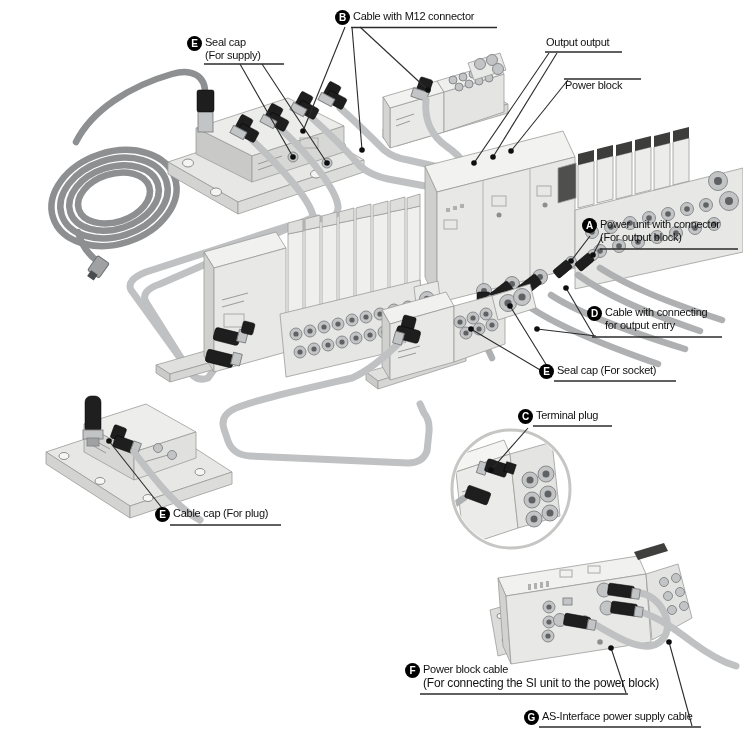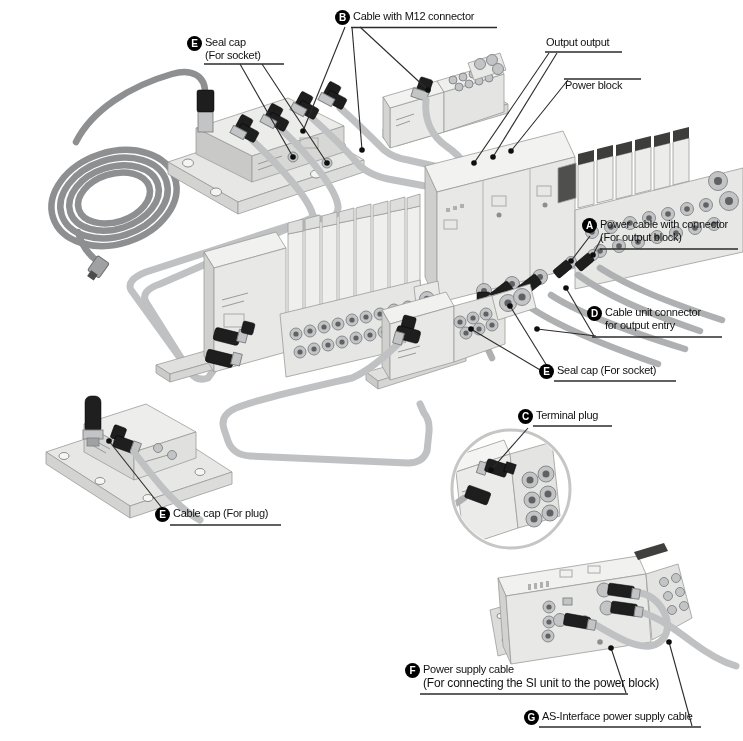--- a/index.html
+++ b/index.html
@@ -523,48 +523,48 @@
   <span class="badge">B</span>
   <div class="ctext">
         <div>Cable with M12 connector</div>
       </div>
 </div>
 
 <div class="callout" style="left:187px;top:36px">
   <span class="badge">E</span>
   <div class="ctext">
     <div>Seal cap</div>
-    <div class="l2">(For socket)</div>
+    <div class="l2">(For supply)</div>
   </div>
 </div>
 
 <div class="callout" style="left:546px;top:36px">
   <div class="ctext">
         <div>Output output</div>
       </div>
 </div>
 
 <div class="callout" style="left:565px;top:79px">
   <div class="ctext">
         <div>Power block</div>
       </div>
 </div>
 
 <div class="callout" style="left:582px;top:218px">
   <span class="badge">A</span>
   <div class="ctext">
-    <div>Power cable with connector</div>
+    <div>Power unit with connector</div>
     <div class="l2">(For output block)</div>
   </div>
 </div>
 
 <div class="callout" style="left:587px;top:306px">
   <span class="badge">D</span>
   <div class="ctext">
-    <div>Cable unit connector</div>
+    <div>Cable with connecting</div>
     <div class="l2">for output entry</div>
   </div>
 </div>
 
 <div class="callout" style="left:539px;top:364px">
   <span class="badge">E</span>
   <div class="ctext">
         <div>Seal cap (For socket)</div>
       </div>
 </div>
@@ -579,21 +579,21 @@
 <div class="callout" style="left:155px;top:507px">
   <span class="badge">E</span>
   <div class="ctext">
         <div>Cable cap (For plug)</div>
       </div>
 </div>
 
 <div class="callout" style="left:405px;top:663px">
   <span class="badge">F</span>
   <div class="ctext">
-    <div>Power supply cable</div>
+    <div>Power block cable</div>
     <div class="l2 small">(For connecting the SI unit to the power block)</div>
   </div>
 </div>
 
 <div class="callout" style="left:524px;top:710px">
   <span class="badge">G</span>
   <div class="ctext">
         <div>AS-Interface power supply cable</div>
       </div>
 </div>

